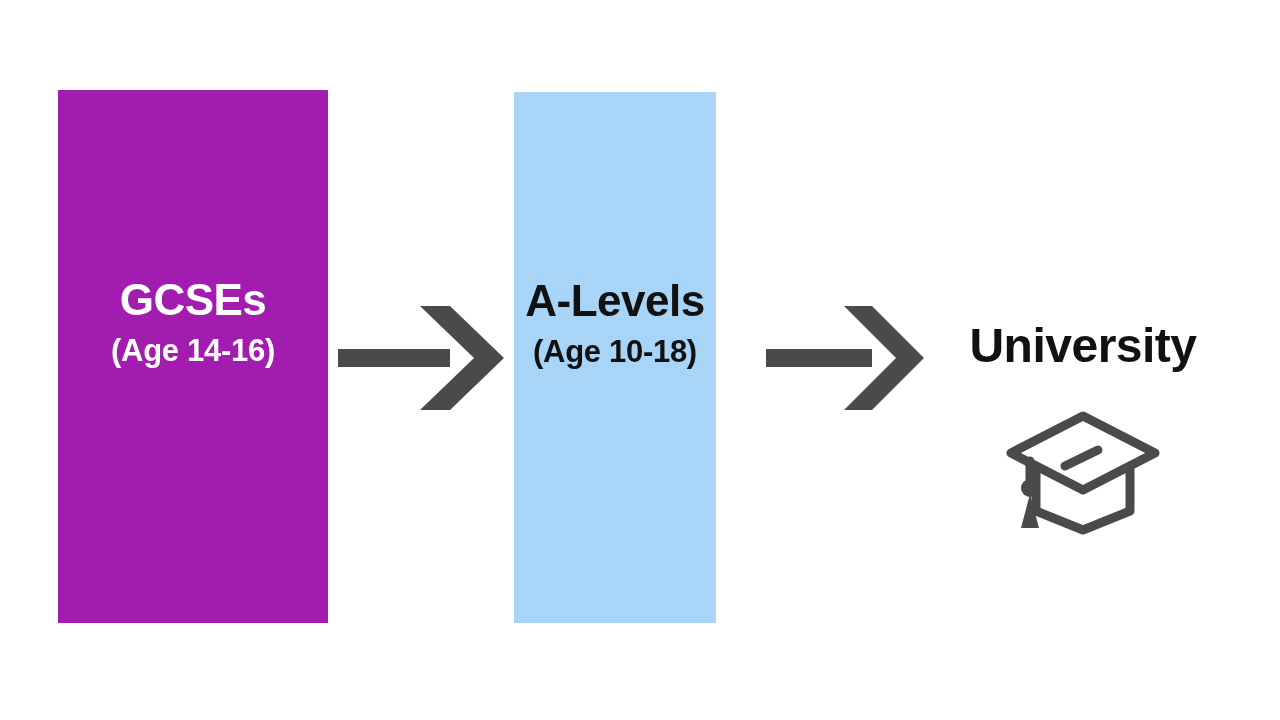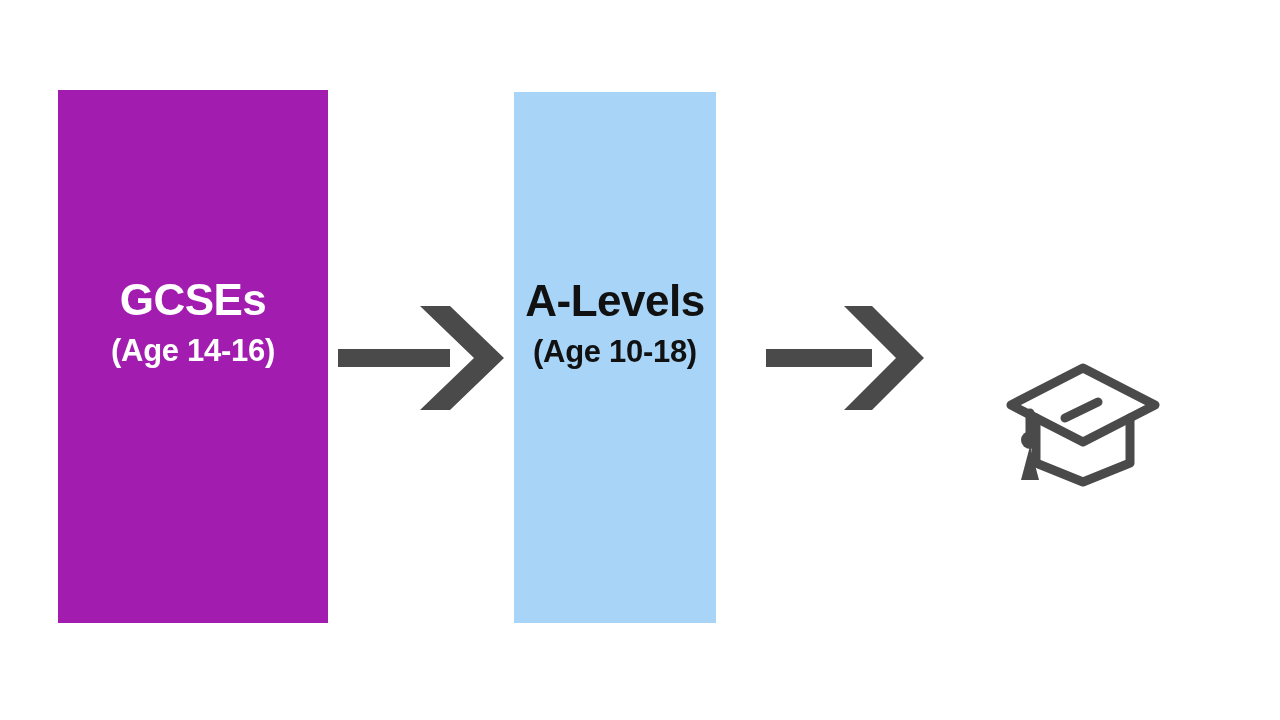--- a/index.html
+++ b/index.html
@@ -141,20 +141,21 @@
   </div>
 
   <div class="arrow" id="arrow-2">
     <svg width="158" height="116" viewBox="0 0 158 116" xmlns="http://www.w3.org/2000/svg">
       <rect x="0" y="49" width="106" height="18" fill="#4A4A4A"></rect>
       <path d="M 78 6 L 106 6 L 158 58 L 106 110 L 78 110 L 130 58 Z" fill="#4A4A4A"></path>
     </svg>
   </div>
 
   <div id="university-group">
+    <div id="university-label">University</div>
     <div id="graduation-cap-icon">
       <svg width="160" height="130" viewBox="0 0 160 130" xmlns="http://www.w3.org/2000/svg">
         <g fill="none" stroke="#4A4A4A" stroke-width="9" stroke-linejoin="round" stroke-linecap="round">
 
           <path d="M 80 8 L 152 45 L 80 82 L 8 45 Z"></path>
 
           <path d="M 33 58 L 33 103 L 80 122 L 127 103 L 127 58"></path>
 
           <path d="M 27 53 L 27 72" stroke-width="9"></path>
           <path d="M 95 42 L 62 58" stroke-width="9"></path>

